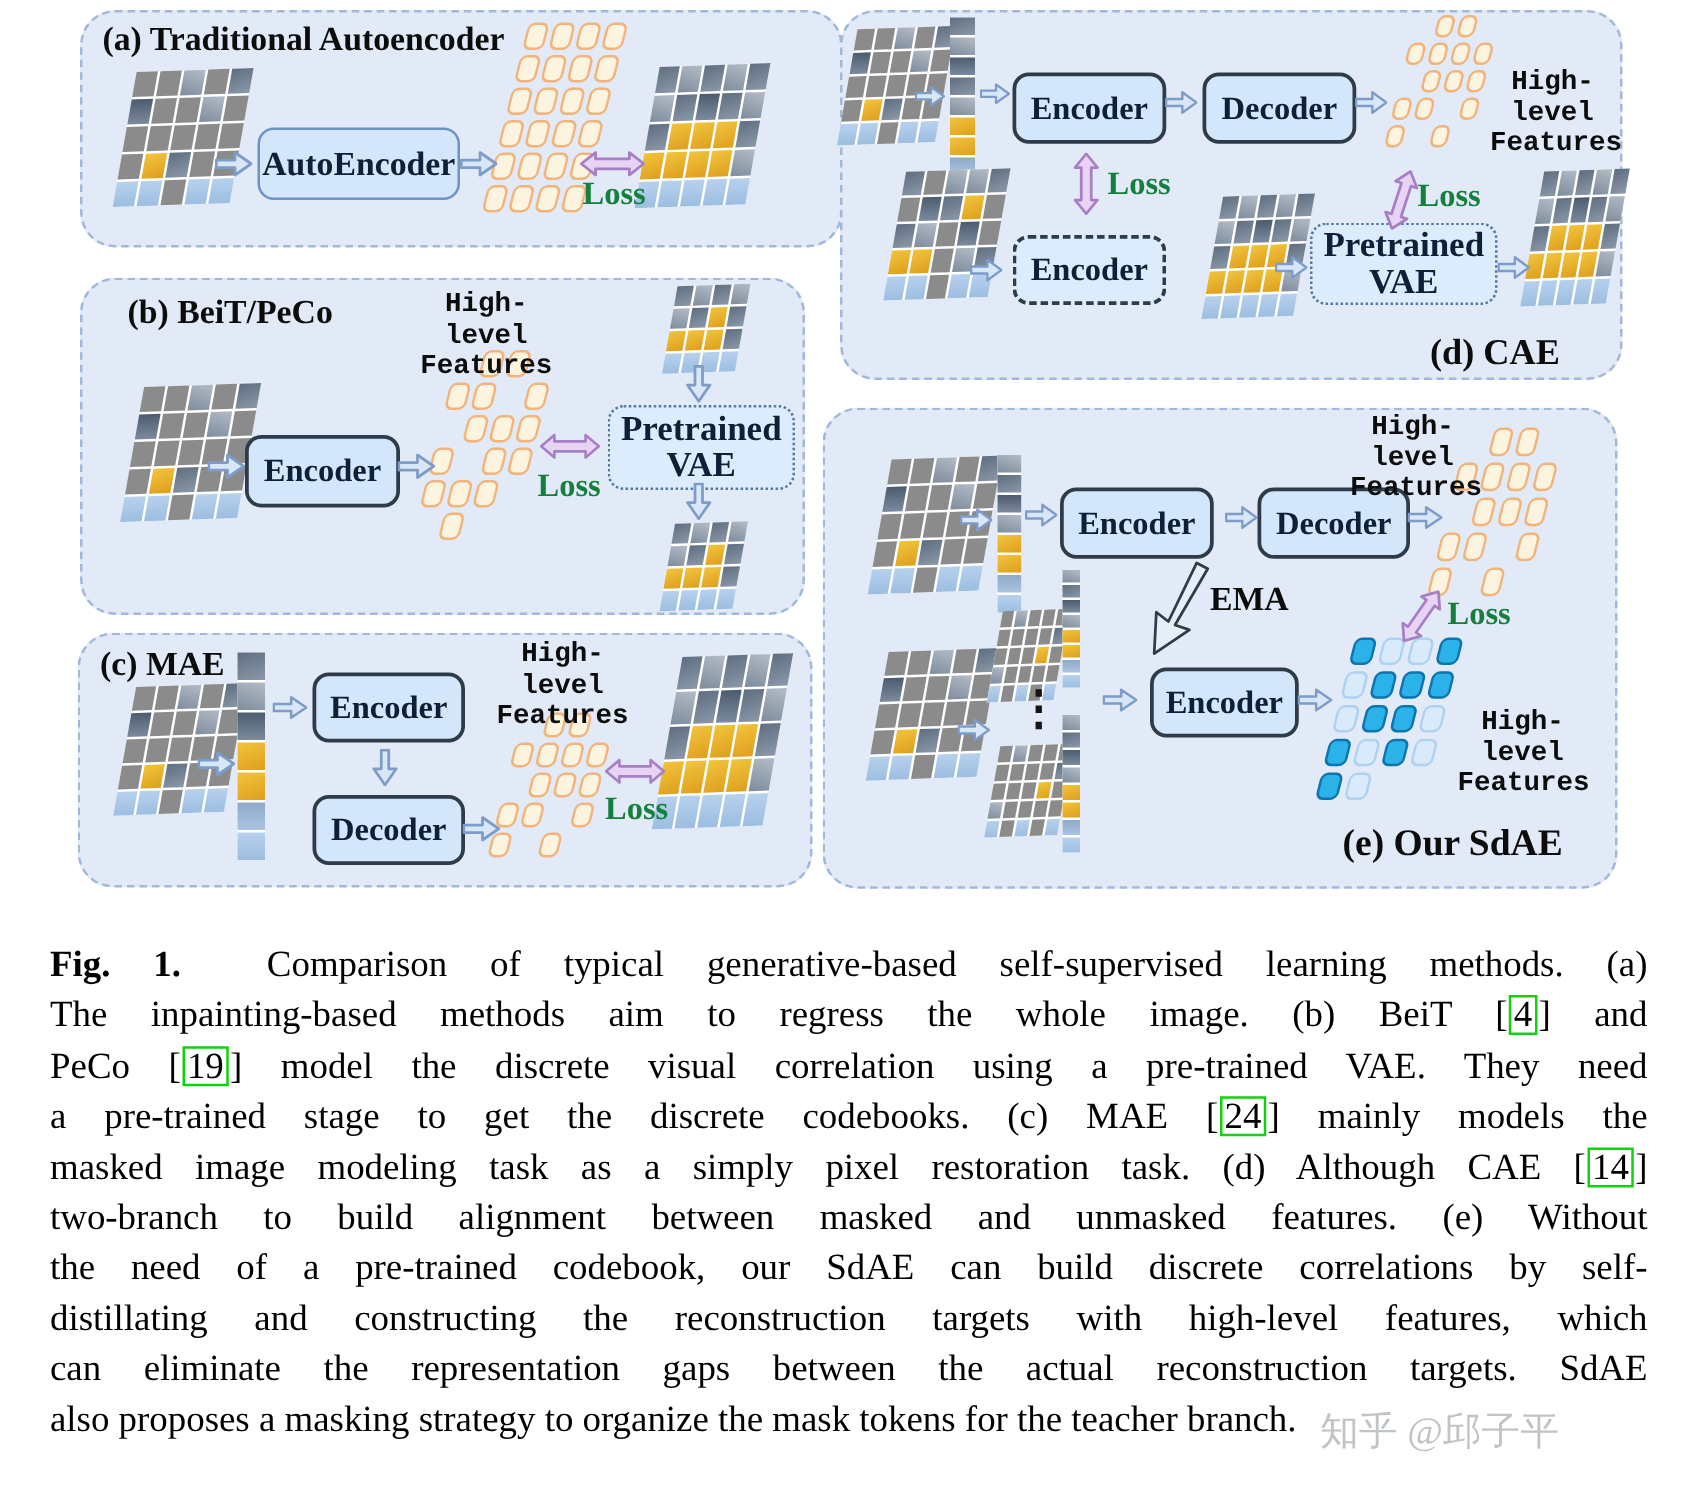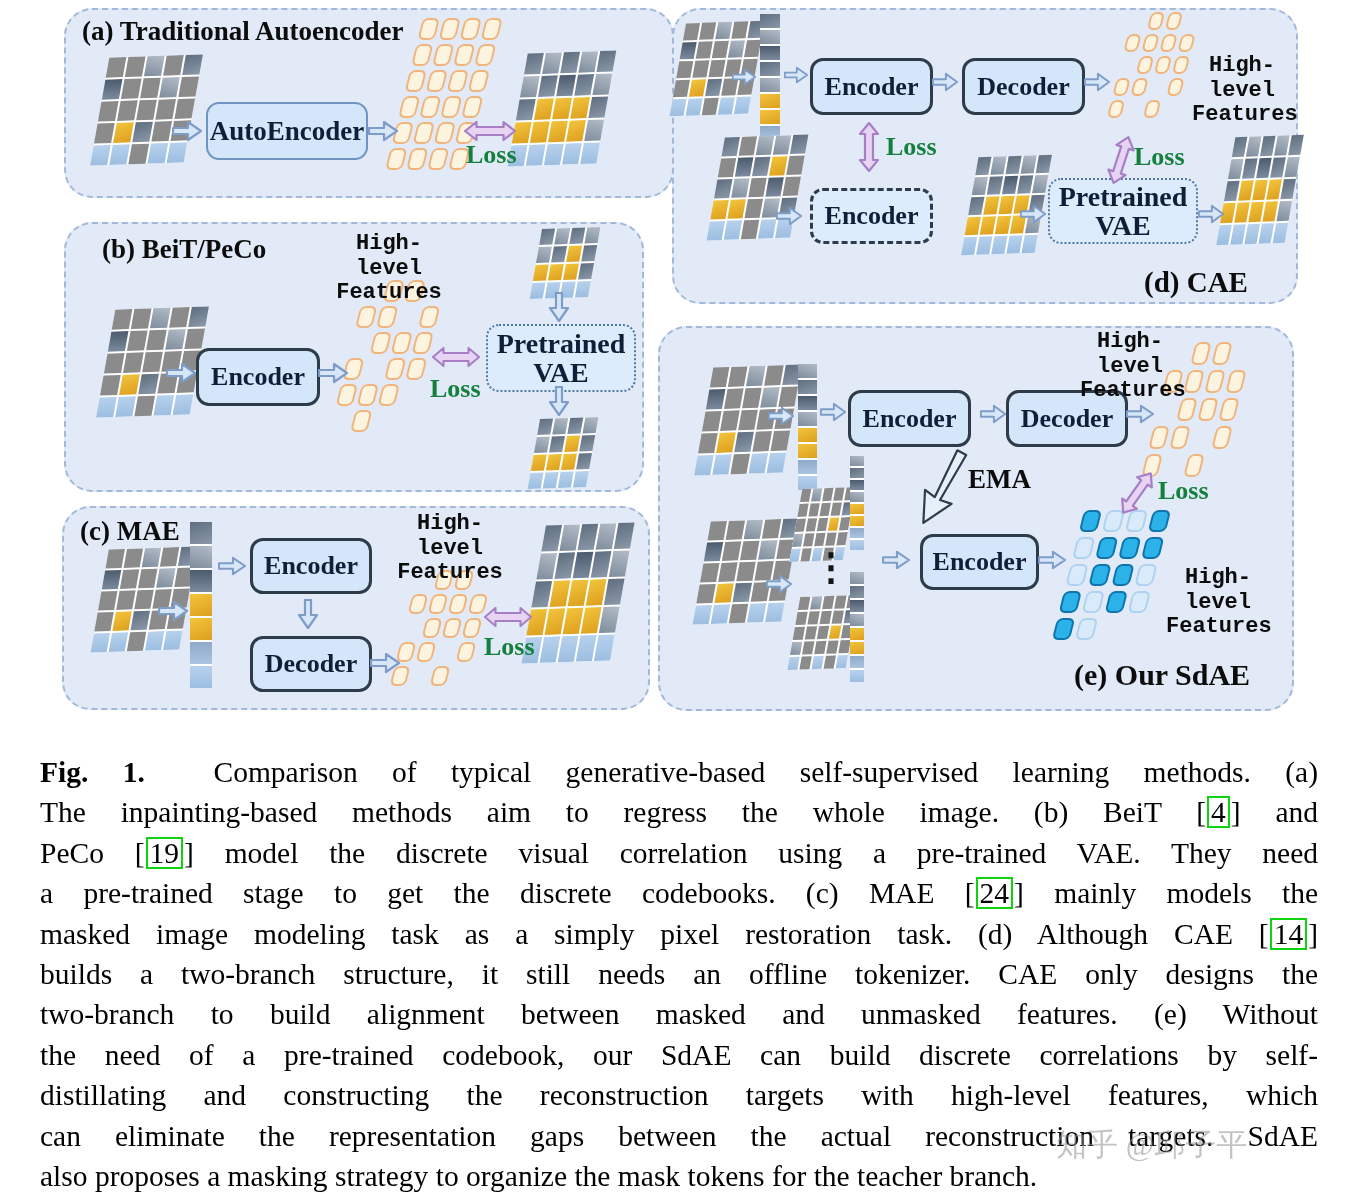--- a/index.html
+++ b/index.html
@@ -899,21 +899,20 @@
     <div class="ctitle" style="left:414px;top:330px;font-size:30px;">(e) Our SdAE</div>
   </section>
 </div>
 
 <div class="caption" id="caption">
     <div class="cline"><b>Fig. 1.</b>&nbsp;&nbsp;Comparison of typical generative-based self-supervised learning methods. (a)</div>
     <div class="cline">The inpainting-based methods aim to regress the whole image. (b) BeiT [<span class="refnum">4</span>] and</div>
     <div class="cline">PeCo [<span class="refnum">19</span>] model the discrete visual correlation using a pre-trained VAE. They need</div>
     <div class="cline">a pre-trained stage to get the discrete codebooks. (c) MAE [<span class="refnum">24</span>] mainly models the</div>
     <div class="cline">masked image modeling task as a simply pixel restoration task. (d) Although CAE [<span class="refnum">14</span>]</div>
-    <div class="cline">builds a two-branch structure, it still needs an offline tokenizer. CAE only designs the</div>
     <div class="cline">two-branch to build alignment between masked and unmasked features. (e) Without</div>
     <div class="cline">the need of a pre-trained codebook, our SdAE can build discrete correlations by self-</div>
     <div class="cline">distillating and constructing the reconstruction targets with high-level features, which</div>
     <div class="cline">can eliminate the representation gaps between the actual reconstruction targets. SdAE</div>
     <div class="cline last">also proposes a masking strategy to organize the mask tokens for the teacher branch.</div>
   </div>
 
 <div class="watermark">知乎 @邱子平</div>
 
 </body></html>

